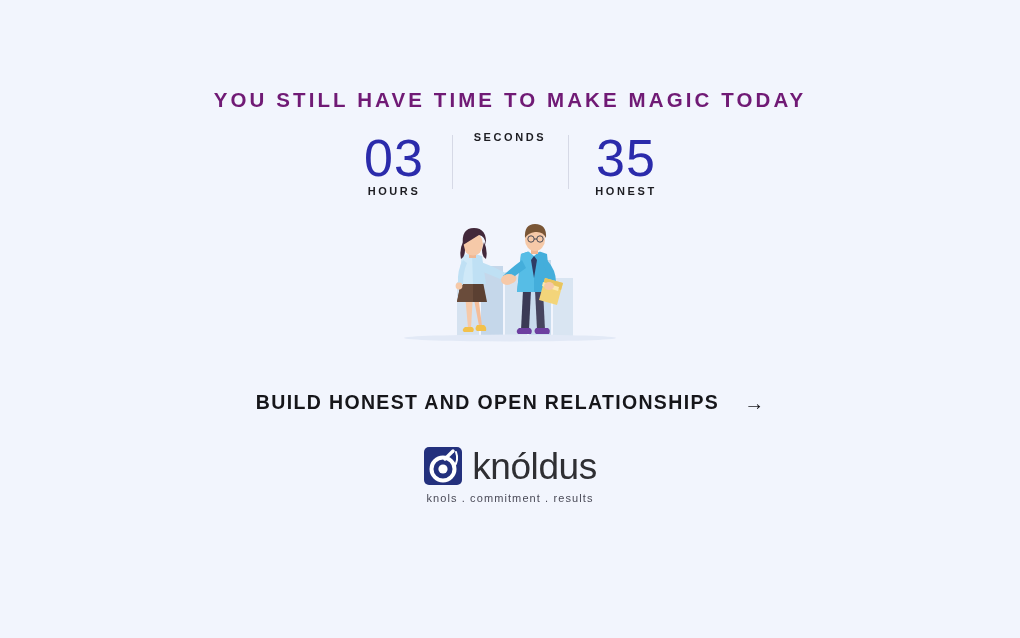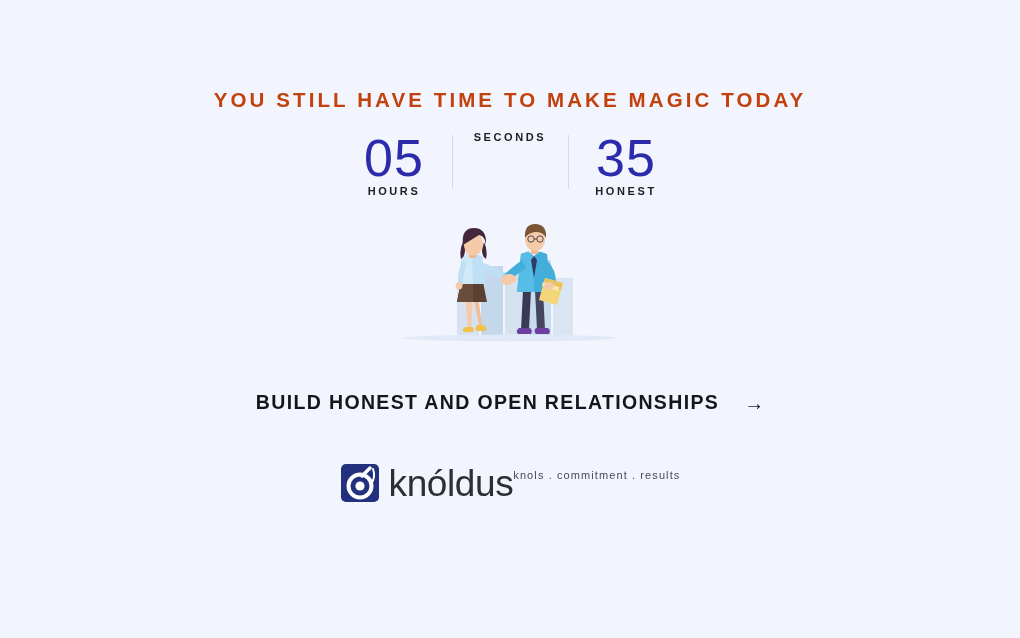--- a/index.html
+++ b/index.html
@@ -23,21 +23,21 @@
     flex-direction: column;
     align-items: center;
   }
 
   
   .headline {
     margin-top: 88px;
     font-size: 20.5px;
     font-weight: bold;
     letter-spacing: 3.1px;
-    color: #c2410c;
+    color: #701a75;
     text-align: center;
     white-space: nowrap;
   }
 
   
   .countdown {
     margin-top: 19px;
     display: flex;
     align-items: flex-start;
     justify-content: center;
@@ -109,23 +109,24 @@
   }
   .cta-arrow {
     font-size: 20px;
     color: #16161a;
     line-height: 1;
     font-weight: normal;
   }
 
   
   .logo-block {
-    margin-top: 49px;
-    display: flex;
-    flex-direction: row;
+    margin-top: 32px;
+    display: flex;
+    flex-direction: column;
+    align-items: center;
   }
   .logo-row {
     display: flex;
     align-items: center;
     gap: 9px;
   }
   .logo-mark {
     width: 40px;
     height: 40px;
     flex: 0 0 auto;
@@ -148,21 +149,21 @@
 </head>
 <body>
 
 <div class="page">
 
   <div class="headline">YOU STILL HAVE TIME TO MAKE MAGIC TODAY</div>
 
   <div class="countdown">
 
     <div class="cd-unit">
-      <div class="cd-value">05</div>
+      <div class="cd-value">03</div>
       <div class="cd-label">HOURS</div>
     </div>
 
     <div class="cd-sep"></div>
 
     <div class="cd-unit">
       <div class="cd-label">SECONDS</div>
     </div>
 
     <div class="cd-sep"></div>

